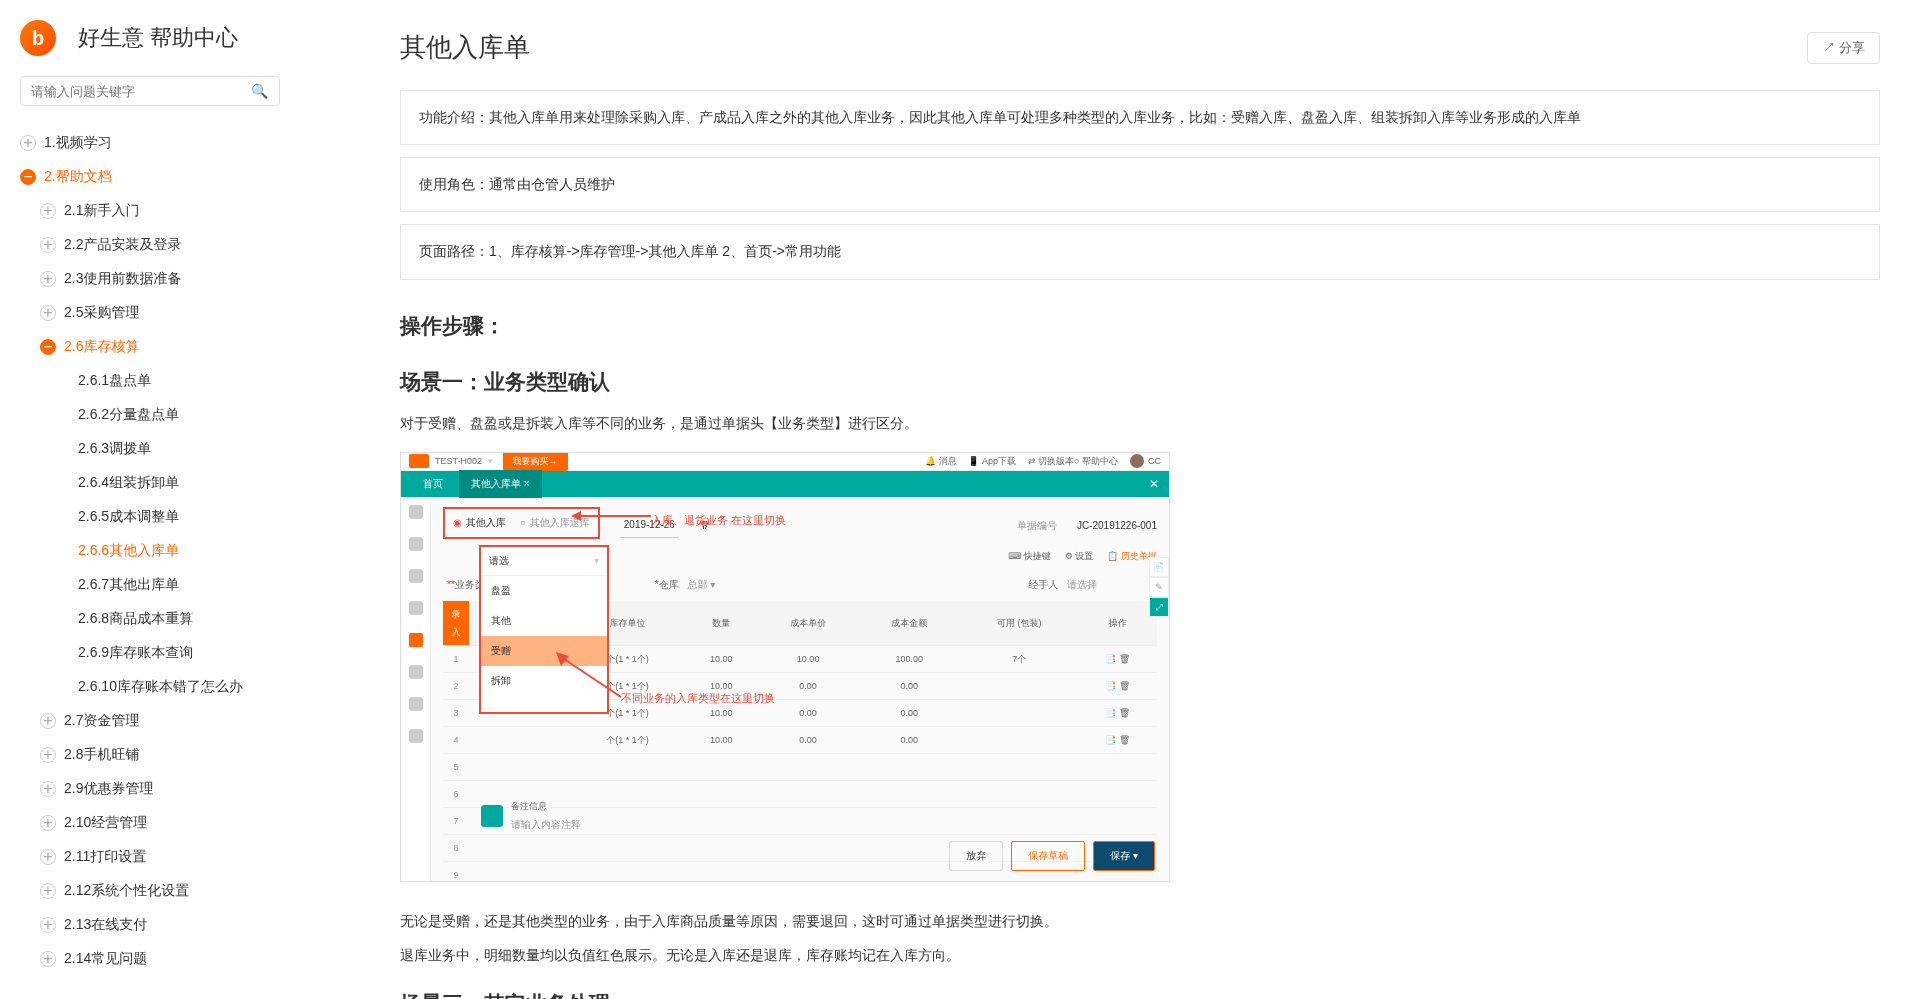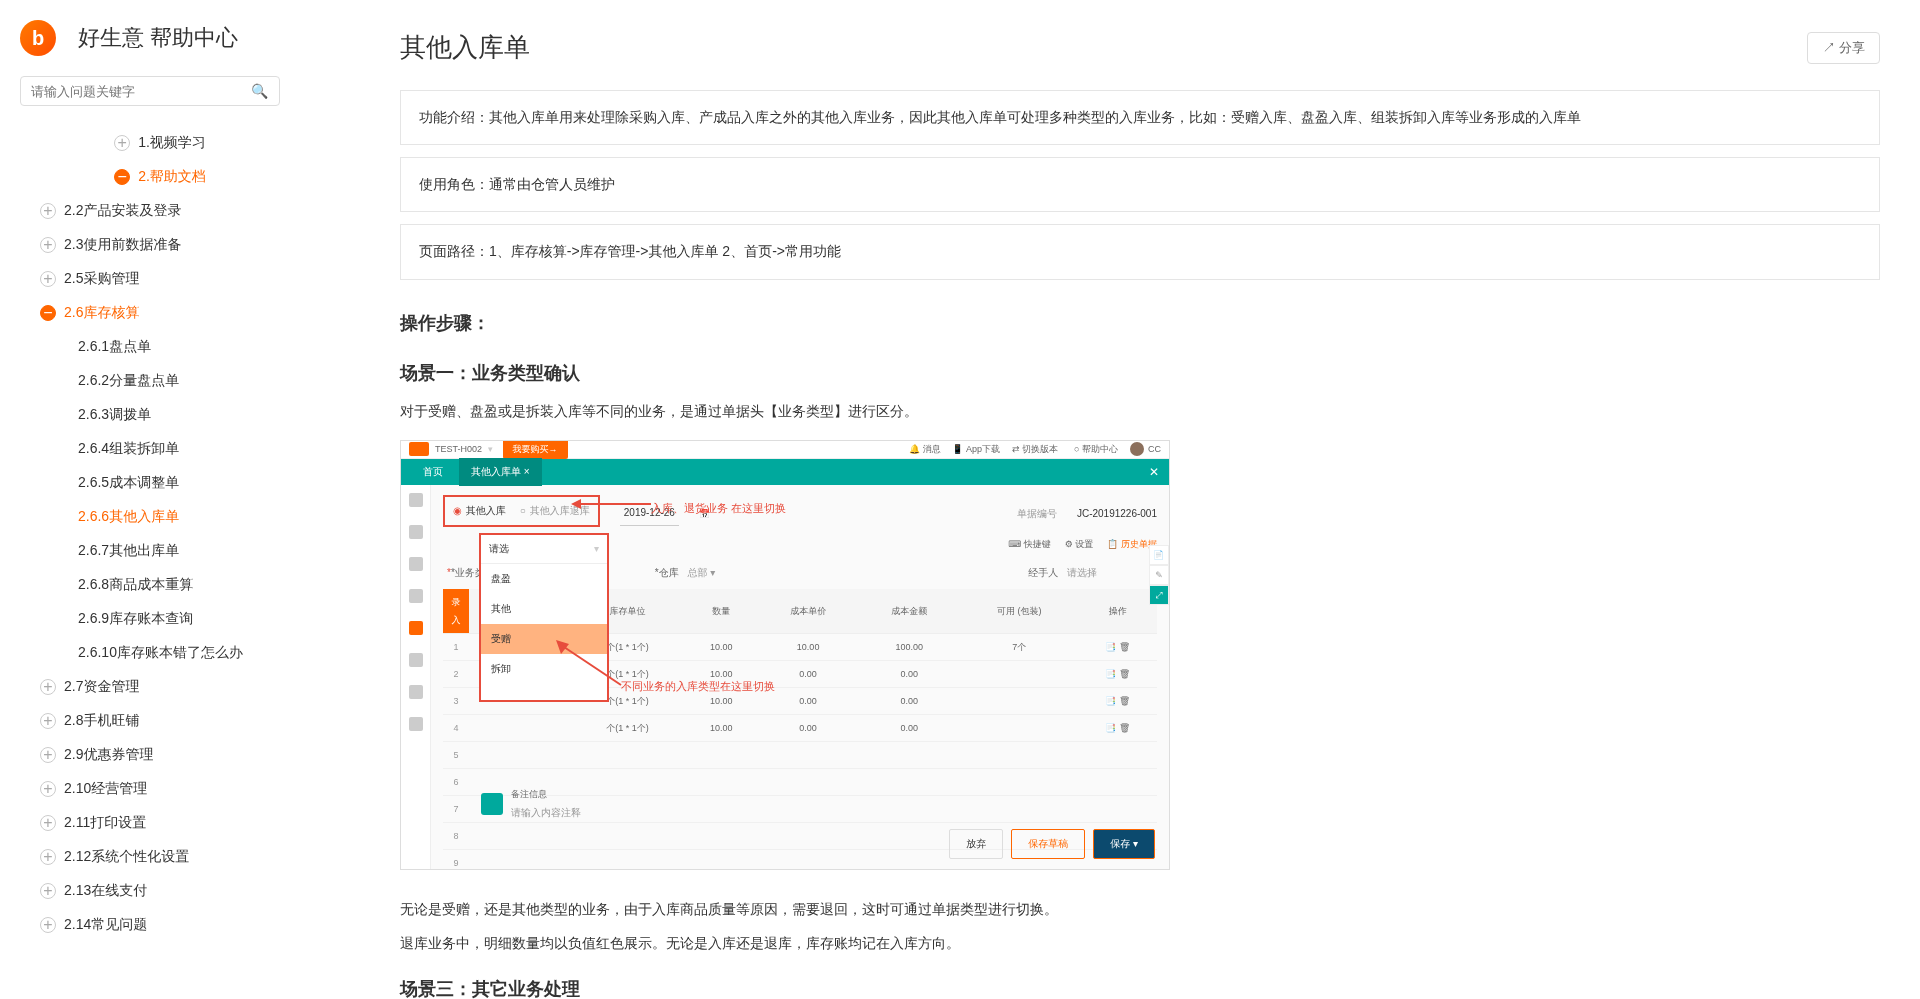--- a/index.html
+++ b/index.html
@@ -7,35 +7,35 @@
 .container { display: flex; width: 1920px; }
 .sidebar { width: 300px; padding: 20px 0 0 20px; }
 .logo-row { display: flex; align-items: center; margin-bottom: 20px; }
 .logo { width: 36px; height: 36px; background: linear-gradient(135deg,#ff7a00,#ff4d00); border-radius: 50%; display: flex; align-items: center; justify-content: center; color: #fff; font-weight: bold; font-size: 20px; margin-right: 10px; }
 .logo-text { font-size: 22px; color: #333; margin-left: 12px; }
 .search-box { display: flex; align-items: center; border: 1px solid #ddd; border-radius: 4px; padding: 6px 10px; margin-bottom: 20px; width: 260px; }
 .search-box input { border: none; outline: none; flex: 1; font-size: 13px; background: transparent; }
 .search-icon { color: #999; font-size: 14px; }
 .nav { list-style: none; }
 .nav li { padding: 8px 0; font-size: 14px; cursor: pointer; display: flex; align-items: center; }
-.nav .lvl1 { padding-left: 0; color: #333; font-weight: 500; justify-content: center; }
+.nav .lvl1 { padding-left: 0; color: #333; font-weight: 500; }
 .nav .lvl2 { padding-left: 20px; color: #333; }
 .nav .lvl3 { padding-left: 58px; color: #333; }
 .nav .active { color: #ff6600; }
 .nav-icon { display: inline-flex; width: 16px; height: 16px; margin-right: 8px; align-items: center; justify-content: center; }
 .plus-icon::before { content: "+"; color: #aaa; font-size: 16px; border: 1px solid #ccc; border-radius: 50%; width: 14px; height: 14px; display: inline-flex; align-items: center; justify-content: center; line-height: 1; }
 .minus-icon::before { content: "−"; color: #ff6600; font-size: 16px; border: 1px solid #ff6600; border-radius: 50%; width: 14px; height: 14px; display: inline-flex; align-items: center; justify-content: center; line-height: 1; background:#ff6600; color:#fff;}
 .main { flex: 1; padding: 30px 40px 40px 100px; }
 .title-row { display: flex; justify-content: space-between; align-items: center; margin-bottom: 25px; }
 .page-title { font-size: 26px; font-weight: 500; }
 .share-btn { border: 1px solid #ddd; padding: 6px 14px; border-radius: 4px; font-size: 13px; color: #666; cursor: pointer; background:#fff; }
 .info-box { border: 1px solid #e5e5e5; padding: 14px 18px; margin-bottom: 12px; font-size: 14px; line-height: 1.8; }
 .info-label { font-weight: 500; }
 .content { margin-top: 25px; font-size: 14px; line-height: 2; }
-.content h4 { font-size: 18px; font-weight: 600; margin: 14px 0 6px; }
+.content h4 { font-size: 21px; font-weight: 600; margin: 14px 0 6px; }
 .content p { margin-bottom: 6px; }
 .screenshot { width: 770px; height: 430px; border: 1px solid #ddd; margin: 15px 0 25px; position: relative; background: #fafafa; overflow: hidden; }
 .ss-top { height: 18px; background: #fff; border-bottom: 1px solid #eee; display:flex; align-items:center; padding:0 8px; font-size:9px; color:#666;}
 .ss-top .brand{ width:20px; height:14px; background:#ff6600; border-radius:2px; margin-right:6px;}
 .ss-top .spacer{flex:1;}
 .ss-top .btn-orange{ background:#ff6600; color:#fff; padding:1px 10px; border-radius:2px; margin-left:10px;}
 .ss-tabs { height: 26px; background: #00a99d; display: flex; align-items: center; padding: 0 10px; font-size: 10px; color: #fff; }
 .ss-tab { padding: 4px 12px; margin-right: 4px; }
 .ss-tab.dark { background: #008b80; }
 .ss-body { display: flex; height: calc(100% - 44px); }
@@ -79,20 +79,24 @@
       <li class="lvl1">
           <span class="nav-icon plus-icon"></span>
           <span>1.视频学习</span>
         </li>
       <li class="lvl1 active">
           <span class="nav-icon minus-icon"></span>
           <span>2.帮助文档</span>
         </li>
       <li class="lvl2">
           <span class="nav-icon plus-icon"></span>
+          <span>2.1新手入门</span>
+        </li>
+      <li class="lvl2">
+          <span class="nav-icon plus-icon"></span>
           <span>2.2产品安装及登录</span>
         </li>
       <li class="lvl2">
           <span class="nav-icon plus-icon"></span>
           <span>2.3使用前数据准备</span>
         </li>
       <li class="lvl2">
           <span class="nav-icon plus-icon"></span>
           <span>2.5采购管理</span>
         </li>
@@ -189,21 +193,21 @@
       <div class="screenshot">
         <div class="ss-top">
           <div class="brand"></div>
           <span>TEST-H002</span>
           <span style="margin-left:6px;color:#ccc;">▾</span>
           <span class="btn-orange">我要购买→</span>
           <span class="spacer"></span>
           <span>🔔 <span>消息</span></span>
           <span style="margin-left:12px;">📱 <span>App下载</span></span>
           <span style="margin-left:12px;">⇄ <span>切换版本</span></span>
-          <span style="margin-left:16px;">○ <span>帮助中心</span></span>
+          <span style="margin-left:0;">○ <span>帮助中心</span></span>
           <span style="margin-left:12px; width:14px; height:14px; background:#8b6f5c; border-radius:50%; display:inline-block;"></span>
           <span style="margin-left:4px;">CC</span>
         </div>
         <div class="ss-tabs">
           <div class="ss-tab">首页</div>
           <div class="ss-tab dark">其他入库单 ×</div>
           <span style="flex:1"></span>
           <span style="color:#fff; font-size:12px;">✕</span>
         </div>
         <div class="ss-body">

